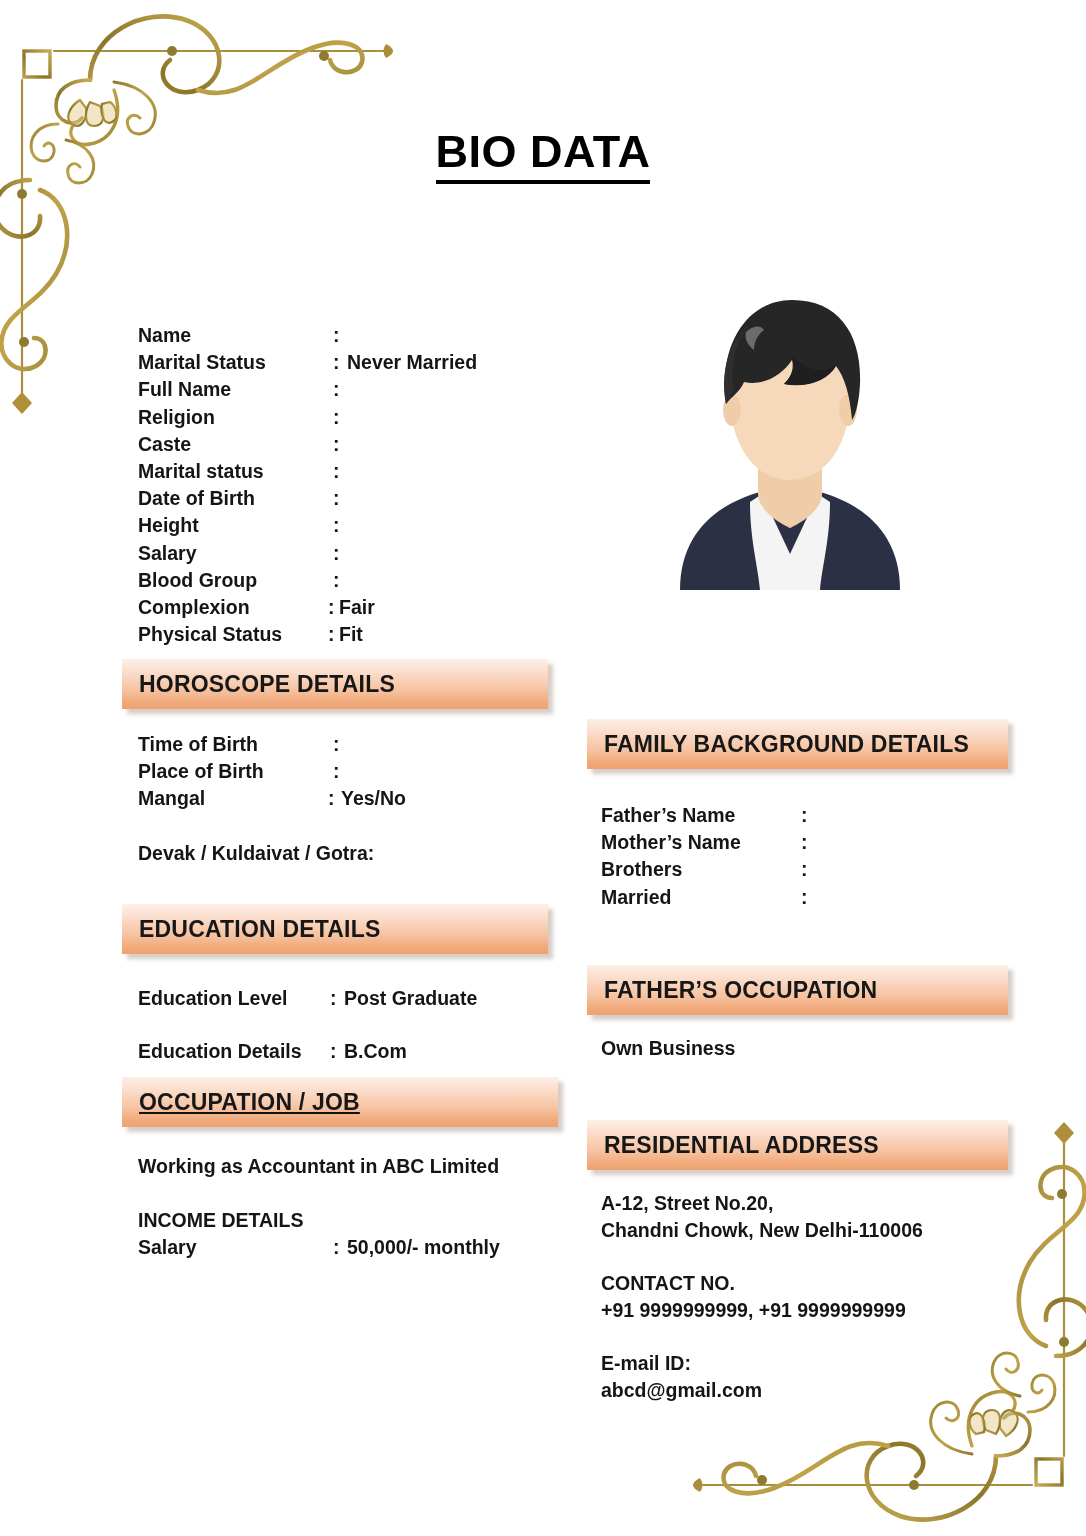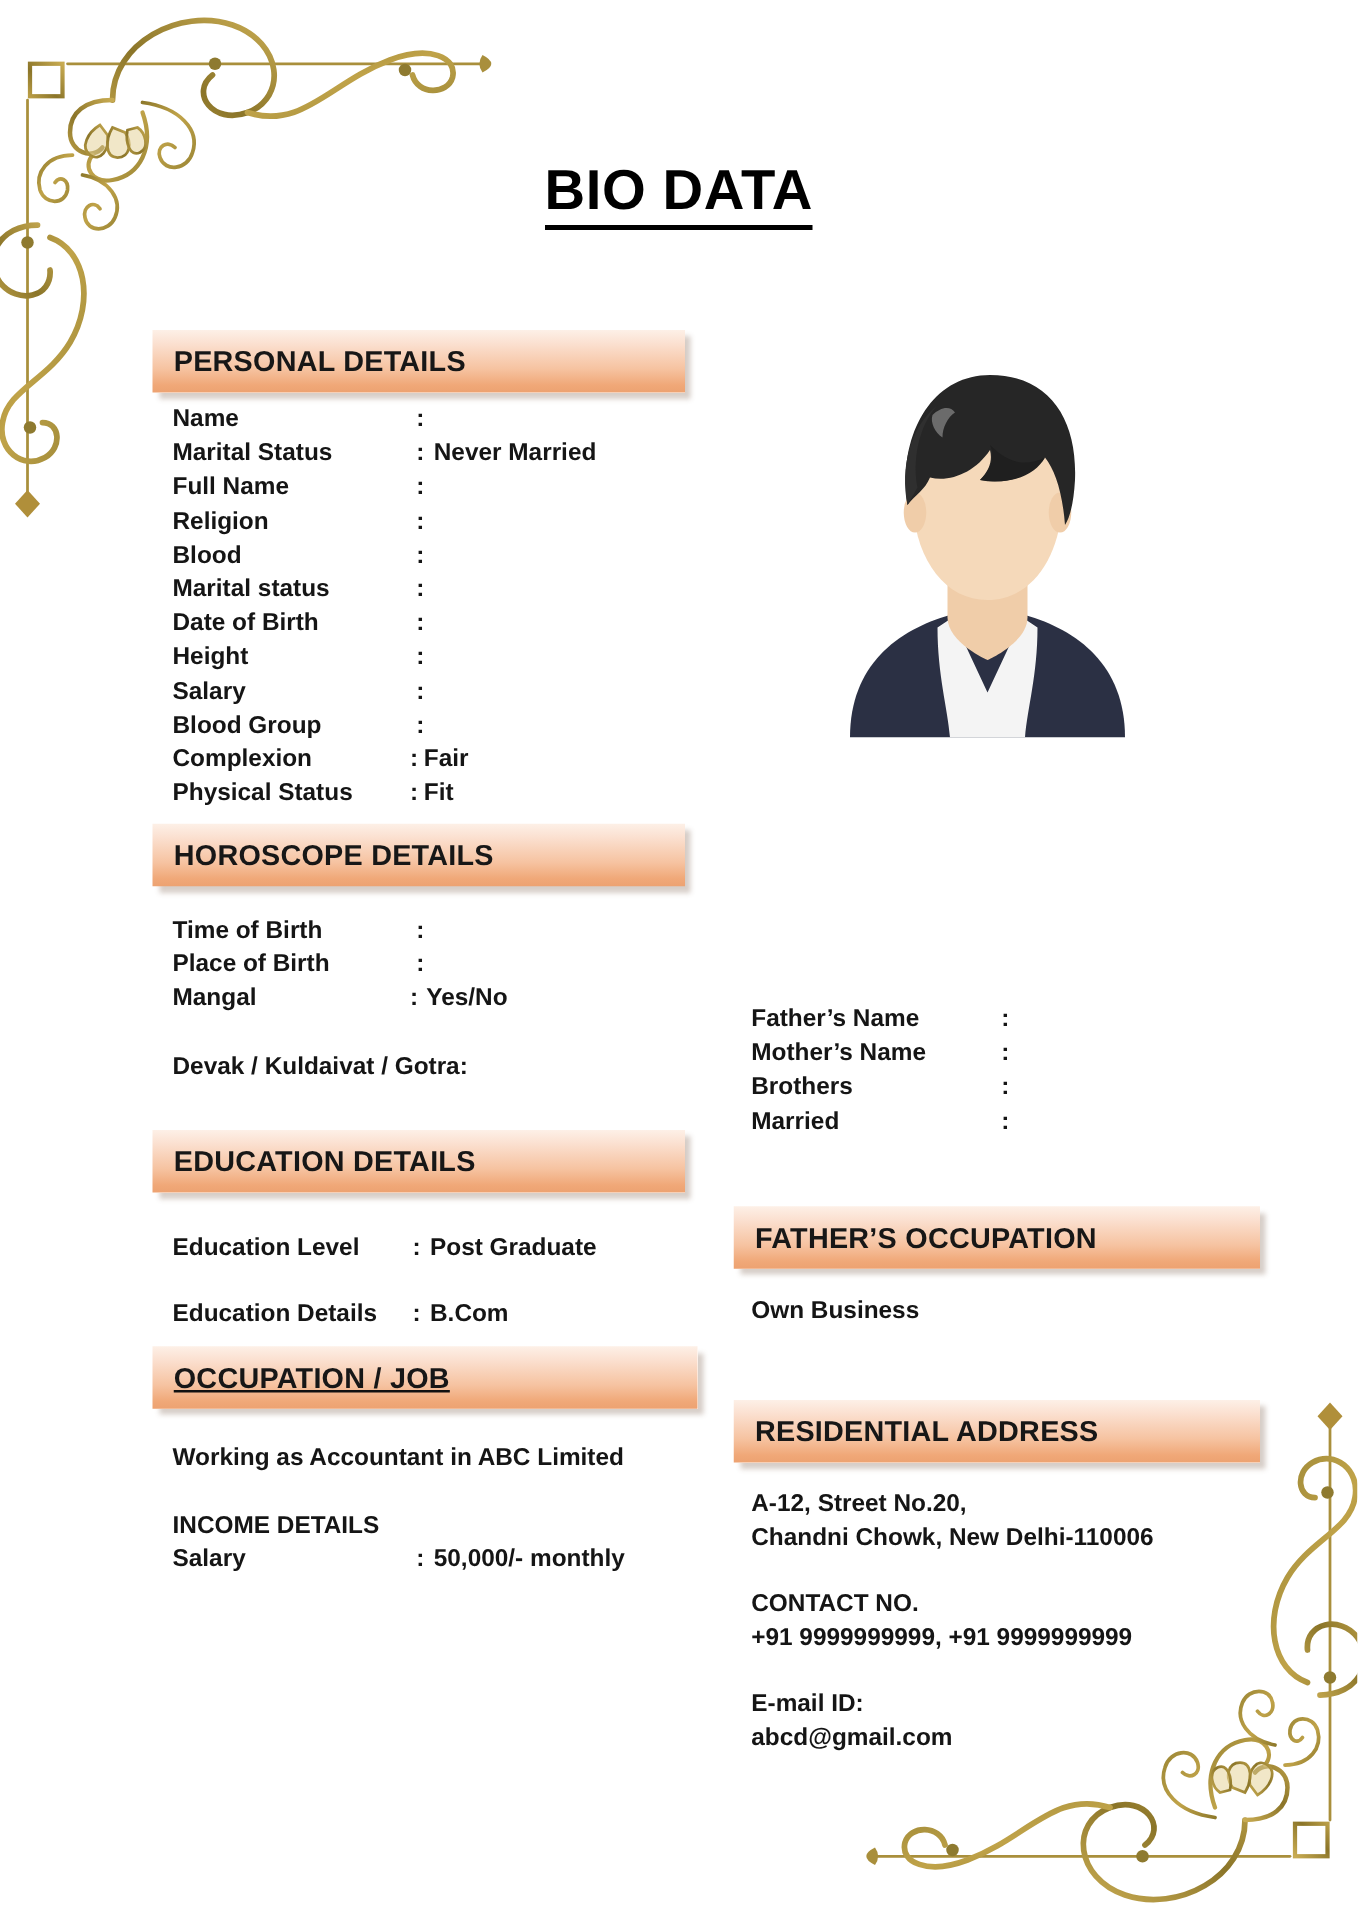--- a/index.html
+++ b/index.html
@@ -231,23 +231,20 @@
              C146 100 126 108 110 104 C106 114 98 118 92 126 Z" fill="#262626"></path>
     <path d="M92 126 C86 96 94 64 116 46 C100 64 96 92 100 112 Z" fill="#2f2f2f"></path>
 
     <path d="M112 54 C118 48 126 46 130 52 C124 56 120 64 120 72
              C114 68 110 60 112 54 Z" fill="#6b6b6b"></path>
 
     <path d="M150 106 C160 96 162 86 158 78 C172 92 186 96 202 88
              C194 102 176 110 150 106 Z" fill="#1f1f1f"></path>
   </svg>
 
-  <div class="section-bar" style="left:122px; top:264px; width:426px;">
-    <span class="bar-label">PERSONAL DETAILS</span>
-  </div>
 
   <div class="field-list" style="left:138px; top:322px; line-height:27.2px;">
     <div class="field-row">
         <span class="field-label" style="width:195px">Name</span>
         <span class="field-sep" style="width:14px">:</span>
         <span class="field-value"></span>
       </div>
     <div class="field-row">
         <span class="field-label" style="width:195px">Marital Status</span>
         <span class="field-sep" style="width:14px">:</span>
@@ -257,21 +254,21 @@
         <span class="field-label" style="width:195px">Full Name</span>
         <span class="field-sep" style="width:14px">:</span>
         <span class="field-value"></span>
       </div>
     <div class="field-row">
         <span class="field-label" style="width:195px">Religion</span>
         <span class="field-sep" style="width:14px">:</span>
         <span class="field-value"></span>
       </div>
     <div class="field-row">
-        <span class="field-label" style="width:195px">Blood</span>
+        <span class="field-label" style="width:195px">Caste</span>
         <span class="field-sep" style="width:14px">:</span>
         <span class="field-value"></span>
       </div>
     <div class="field-row">
         <span class="field-label" style="width:195px">Marital status</span>
         <span class="field-sep" style="width:14px">:</span>
         <span class="field-value"></span>
       </div>
     <div class="field-row">
         <span class="field-label" style="width:195px">Date of Birth</span>
@@ -355,20 +352,23 @@
   <div class="text-block" style="left:138px; top:1207px;">INCOME DETAILS</div>
 
   <div class="field-list" style="left:138px; top:1234px; line-height:27.2px;">
     <div class="field-row">
         <span class="field-label" style="width:195px">Salary</span>
         <span class="field-sep" style="width:14px">:</span>
         <span class="field-value">50,000/- monthly</span>
       </div>
   </div>
 
+  <div class="section-bar" style="left:587px; top:719px; width:421px;">
+    <span class="bar-label">FAMILY BACKGROUND DETAILS</span>
+  </div>
 
   <div class="field-list" style="left:601px; top:802px; line-height:27.2px;">
     <div class="field-row">
         <span class="field-label" style="width:200px">Father’s Name</span>
         <span class="field-sep" style="width:14px">:</span>
         <span class="field-value"></span>
       </div>
     <div class="field-row">
         <span class="field-label" style="width:200px">Mother’s Name</span>
         <span class="field-sep" style="width:14px">:</span>

